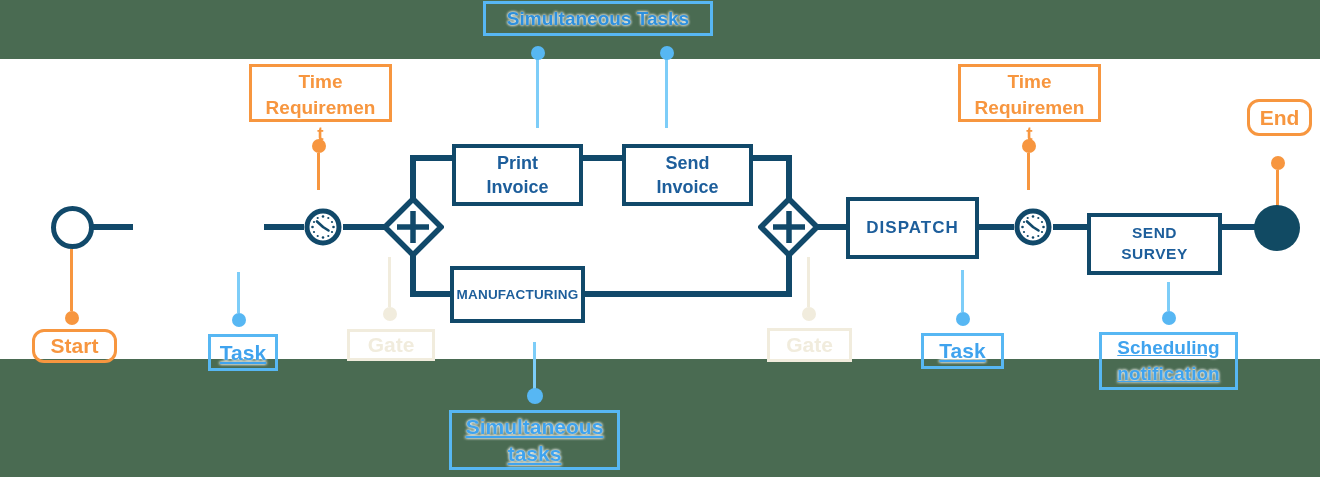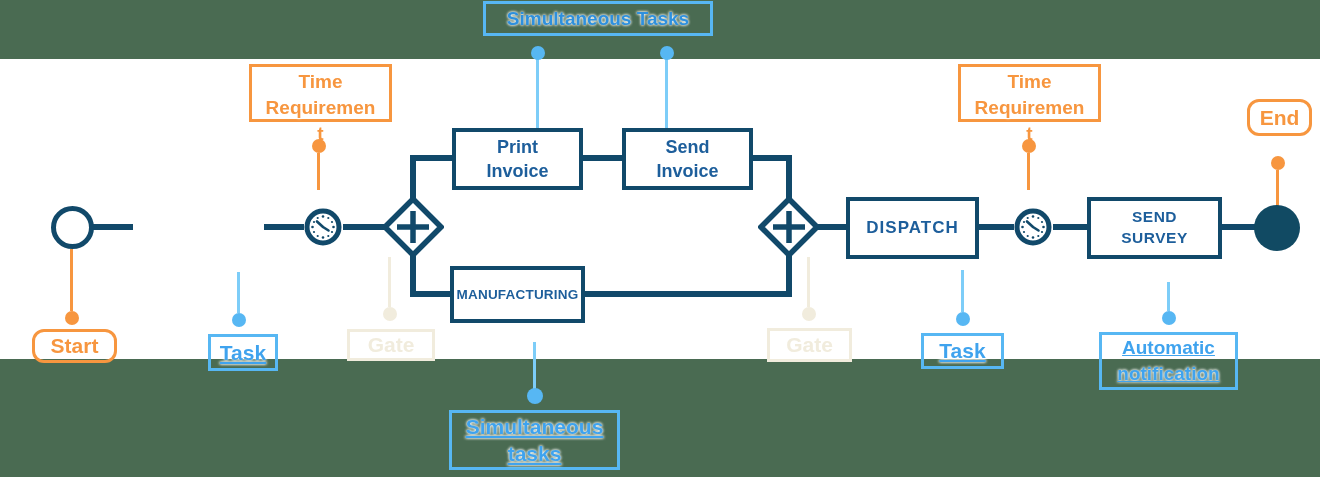--- a/index.html
+++ b/index.html
@@ -12,21 +12,21 @@
   body{font-family:"Liberation Sans","DejaVu Sans",sans-serif;background:#fff;}
   .canvas{position:relative;width:1320px;height:477px;background:var(--canvas);overflow:hidden;}
   .strip{position:absolute;left:0;width:1320px;background:var(--green);}
   .strip.top{top:0;height:59px;}
   .strip.bottom{top:359px;height:118px;}
 
   
   .task-box{position:absolute;box-sizing:border-box;border:4px solid var(--navy);
     background:#fff;color:var(--navy-text);font-weight:bold;display:flex;
     align-items:center;justify-content:center;text-align:center;white-space:nowrap;z-index:3;}
-  .task-box.wrap{white-space:normal;line-height:1.35;}
+  .task-box.wrap{white-space:normal;line-height:1.35;margin-top:16px;}
   .hline,.vline{position:absolute;background:var(--navy);z-index:2;}
   .hline{height:6px;} .vline{width:6px;}
   .event-circle{position:absolute;box-sizing:border-box;border-radius:50%;z-index:3;}
   .start{width:43px;height:43px;border:5px solid var(--navy);background:#fff;}
   .end{width:46px;height:46px;background:var(--navy-fill);}
   .iconwrap{position:absolute;z-index:4;line-height:0;}
 
   
   .label-box{position:absolute;box-sizing:border-box;border:3px solid;background:transparent;
     font-weight:bold;text-align:center;display:flex;align-items:center;justify-content:center;
@@ -194,21 +194,21 @@
 
   <div class="cline" style="left:961px;top:270px;height:42px;background:var(--blue-line);"></div>
   <div class="cdot c-blue" style="left:956px;top:312px;"></div>
   <div class="label-box lb-blue" style="left:921px;top:333px;width:83px;height:36px;font-size:21px;">
     <span>Task</span>
   </div>
 
   <div class="cline" style="left:1167px;top:282px;height:29px;background:var(--blue-line);"></div>
   <div class="cdot c-blue" style="left:1162px;top:311px;"></div>
   <div class="label-box lb-blue" style="left:1099px;top:332px;width:139px;height:58px;font-size:19px;line-height:26px;">
-    <span>Automatic notification</span>
+    <span>Scheduling notification</span>
   </div>
 
   <div class="cline" style="left:533px;top:342px;height:47px;background:var(--blue-line);"></div>
   <div class="cdot c-blue" style="left:527px;top:388px;width:16px;height:16px;"></div>
   <div class="label-box lb-blue" style="left:449px;top:410px;width:171px;height:60px;font-size:21px;line-height:27px;">
     <span>Simultaneous tasks</span>
   </div>
 
 </div>
 

